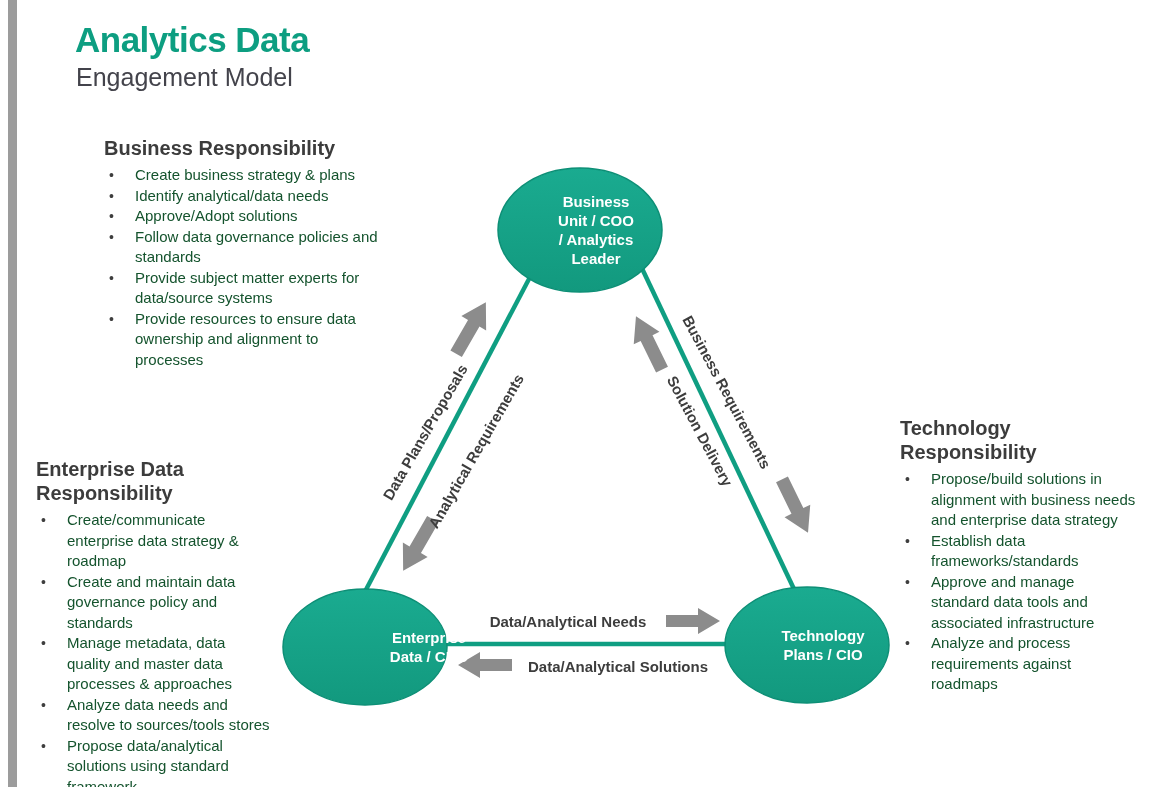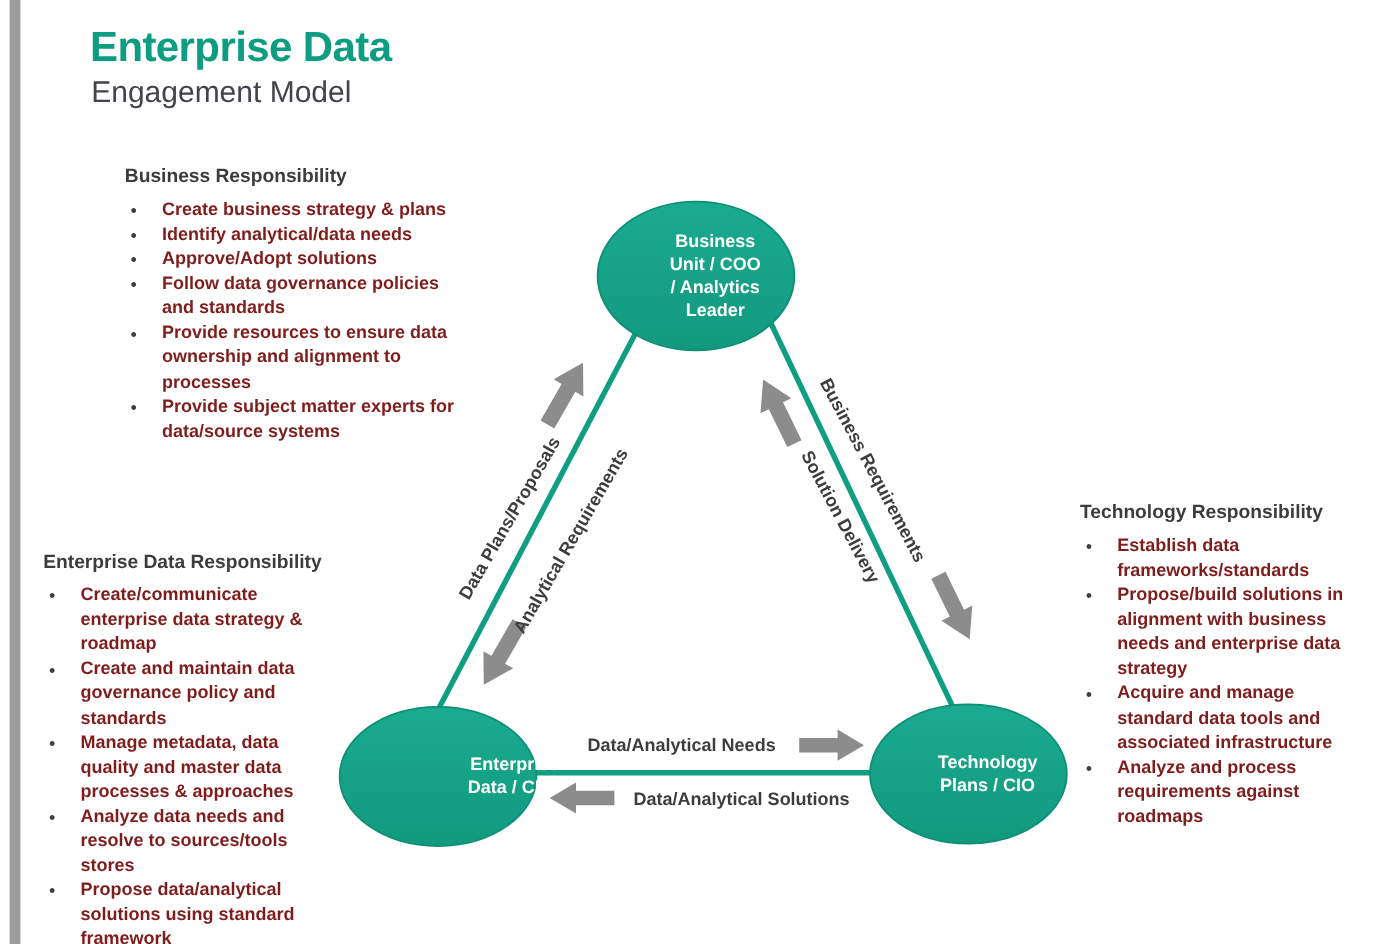--- a/index.html
+++ b/index.html
@@ -5,23 +5,23 @@
   html,body{margin:0;padding:0;background:#fff;}
   .page{
     position:relative;width:1163px;height:787px;background:#ffffff;
     font-family:"Liberation Sans","DejaVu Sans",sans-serif;color:#3e3e3e;overflow:hidden;
   }
   .left-bar{position:absolute;left:8px;top:0;width:9px;height:787px;background:#9c9c9c;}
   .title{position:absolute;left:75px;top:20px;margin:0;font-size:35px;font-weight:bold;color:#0d9e81;letter-spacing:-0.5px;}
   .subtitle{position:absolute;left:76px;top:63px;margin:0;font-size:25px;font-weight:normal;color:#43434b;}
 
   .block{position:absolute;}
-  .block h3{margin:0;font-size:16px;line-height:24px;font-weight:bold;color:#3c3c3c;}
+  .block h3{margin:0;font-size:20px;line-height:24px;font-weight:bold;color:#3c3c3c;}
   .block ul{list-style:none;margin:5px 0 0 0;padding:0;}
-  .block li{position:relative;padding-left:31px;font-size:15px;line-height:20.5px;color:#7f1d1d;font-weight:bold;}
+  .block li{position:relative;padding-left:31px;font-size:15px;line-height:20.5px;color:#14532d;}
   .block li::before{content:"\2022";position:absolute;left:5px;top:0;font-size:14px;color:#3e3e3e;}
 
   .block-business{left:104px;top:136px;width:300px;}
   .block-business li{width:254px;}
   .block-enterprise{left:36px;top:409px;width:240px;margin-top:48px;}
   .block-enterprise li{width:203px;}
   .block-technology{left:900px;top:416px;width:240px;}
   .block-technology li{width:205px;}
 
   svg.diagram{position:absolute;left:0;top:0;}
@@ -34,52 +34,52 @@
   .edge-label{position:absolute;white-space:nowrap;font-size:15px;font-weight:bold;color:#3d3d3d;transform:translate(-50%,-50%);}
   .rot-left{transform:translate(-50%,-50%) rotate(-60deg);}
   .rot-right{transform:translate(-50%,-50%) rotate(62deg);}
 </style>
 </head>
 <body>
 
 <div class="page">
   <div class="left-bar"></div>
 
-  <h1 class="title">Enterprise Data</h1>
+  <h1 class="title">Analytics Data</h1>
   <h2 class="subtitle">Engagement Model</h2>
 
   <section class="block block-business">
     <h3>Business Responsibility</h3>
     <ul>
       <li>Create business  strategy &amp; plans</li>
       <li>Identify analytical/data needs</li>
       <li>Approve/Adopt solutions</li>
       <li>Follow data governance policies and standards</li>
+      <li>Provide subject matter experts for data/source systems</li>
       <li>Provide resources to ensure data ownership and alignment to processes</li>
-      <li>Provide subject matter experts for data/source systems</li>
     </ul>
   </section>
 
   <section class="block block-enterprise">
     <h3>Enterprise Data Responsibility</h3>
     <ul>
       <li>Create/communicate enterprise data strategy &amp; roadmap</li>
       <li>Create and maintain data governance policy and standards</li>
       <li>Manage metadata, data quality and master data processes &amp; approaches</li>
       <li>Analyze data needs and resolve to sources/tools stores</li>
       <li>Propose data/analytical solutions using standard framework</li>
     </ul>
   </section>
 
   <section class="block block-technology">
     <h3>Technology Responsibility</h3>
     <ul>
+      <li>Propose/build solutions in alignment with business needs and enterprise data strategy</li>
       <li>Establish data frameworks/standards</li>
-      <li>Propose/build solutions in alignment with business needs and enterprise data strategy</li>
-      <li>Acquire and manage standard data tools and associated infrastructure</li>
+      <li>Approve and manage standard data tools and associated infrastructure</li>
       <li>Analyze and process requirements against roadmaps</li>
     </ul>
   </section>
 
   <svg class="diagram" width="1163" height="787" viewBox="0 0 1163 787">
     <defs>
       <path id="arrowshape" d="M -27 -6 L 5 -6 L 5 -13 L 27 0 L 5 13 L 5 6 L -27 6 Z"></path>
       <linearGradient id="ellgrad" x1="0" y1="0" x2="0" y2="1">
         <stop offset="0" stop-color="#1aab90"></stop>
         <stop offset="1" stop-color="#12997e"></stop>

